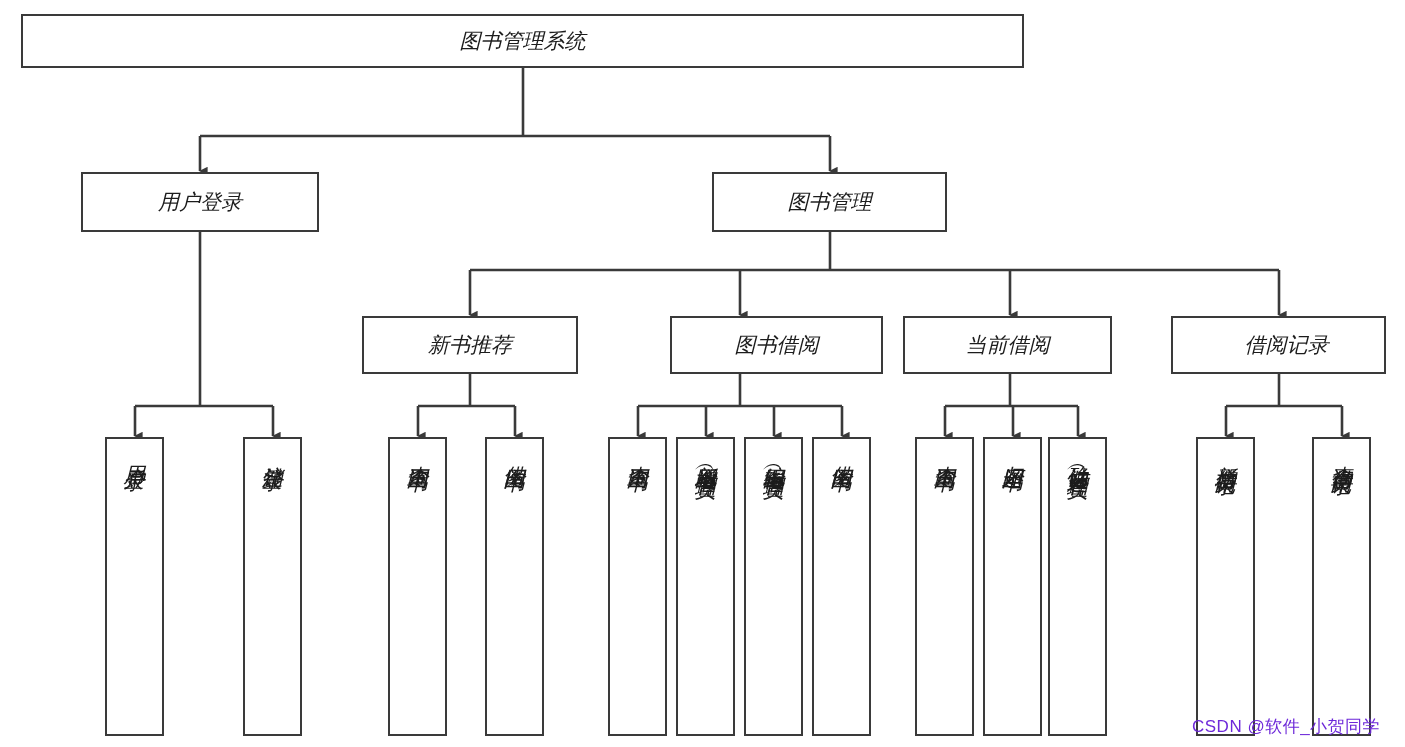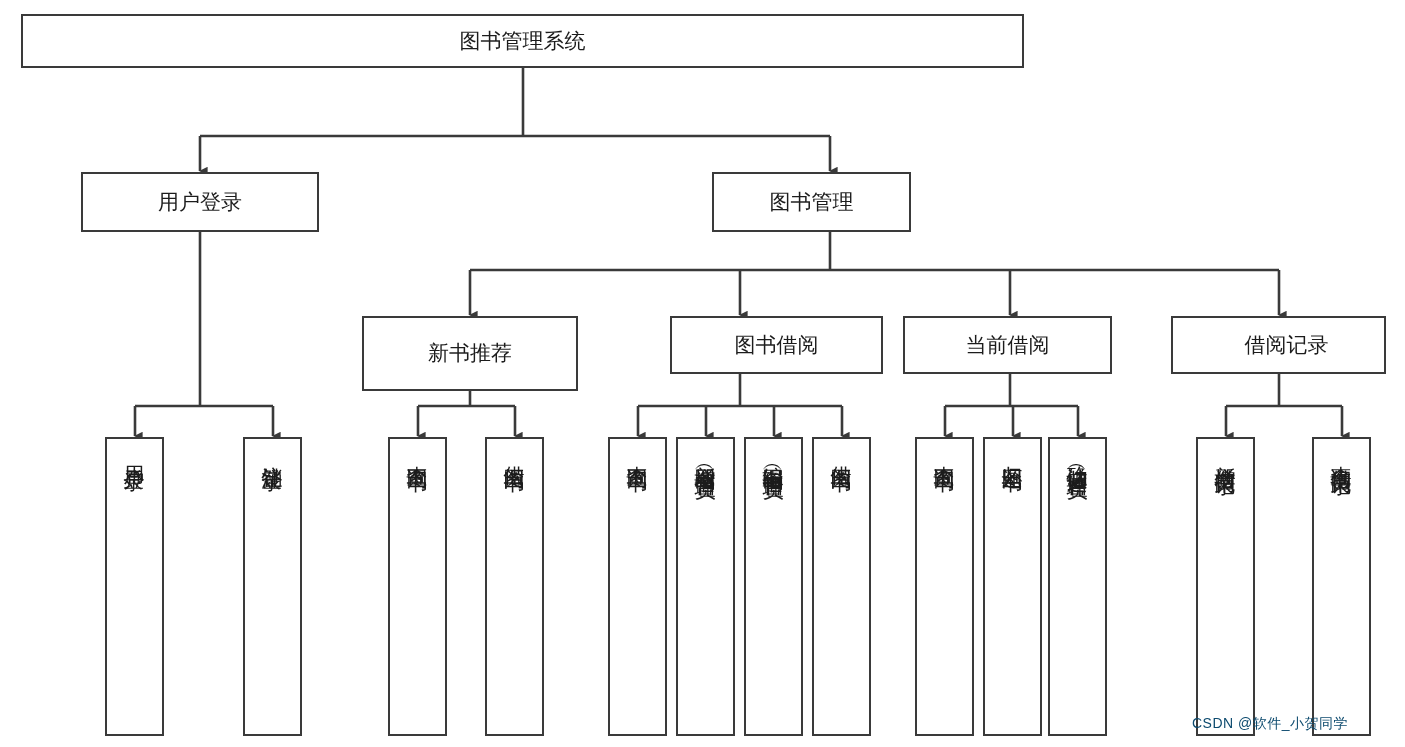--- a/index.html
+++ b/index.html
@@ -35,41 +35,42 @@
     align-items: center;
     justify-content: center;
     color: #1c1c1c;
   }
   .node.root-node     { border-width: 2px; }
   .node .label {
     display: block;
     text-align: left;
     line-height: 1.18;
     white-space: nowrap;
+    font-style: italic;
   }
   .node.horiz .label {
     writing-mode: horizontal-tb;
     font-size: 21px;
   }
   .node.vert {
     align-items: flex-start;
     justify-content: center;
     padding-top: 10px;
   }
   .node.vert .label {
     writing-mode: vertical-rl;
     text-orientation: upright;
     font-size: 21px;
     letter-spacing: 2px;
     line-height: 1;
   }
   .watermark {
     position: absolute;
-    font-size: 14px;
-    color: #0c4a6e;
+    font-size: 17px;
+    color: #6d28d9;
     white-space: nowrap;
     letter-spacing: 0.5px;
     user-select: none;
   }
 </style>
 </head>
 <body>
 
 <div id="diagram-root">
   <svg class="edges" viewBox="0 0 1405 747" xmlns="http://www.w3.org/2000/svg">
@@ -115,24 +116,24 @@
       </g>
   </svg>
 
   <div id="node-layer">
       <div class="node horiz root-node" style="left: 21px; top: 14px; width: 1003px; height: 54px;">
         <span class="label">图书管理系统</span>
       </div>
       <div class="node horiz" style="left: 81px; top: 172px; width: 238px; height: 60px;">
         <span class="label">用户登录</span>
       </div>
-      <div class="node horiz" style="left: 712px; top: 172px; width: 199px; height: 60px;">
+      <div class="node horiz" style="left: 712px; top: 172px; width: 235px; height: 60px;">
         <span class="label">图书管理</span>
       </div>
-      <div class="node horiz" style="left: 362px; top: 316px; width: 216px; height: 75px;">
+      <div class="node horiz" style="left: 362px; top: 316px; width: 216px; height: 58px;">
         <span class="label">新书推荐</span>
       </div>
       <div class="node horiz" style="left: 670px; top: 316px; width: 213px; height: 58px;">
         <span class="label">图书借阅</span>
       </div>
       <div class="node horiz" style="left: 903px; top: 316px; width: 209px; height: 58px;">
         <span class="label">当前借阅</span>
       </div>
       <div class="node horiz" style="left: 1171px; top: 316px; width: 215px; height: 58px; padding-left: 16px;">
         <span class="label">借阅记录</span>

